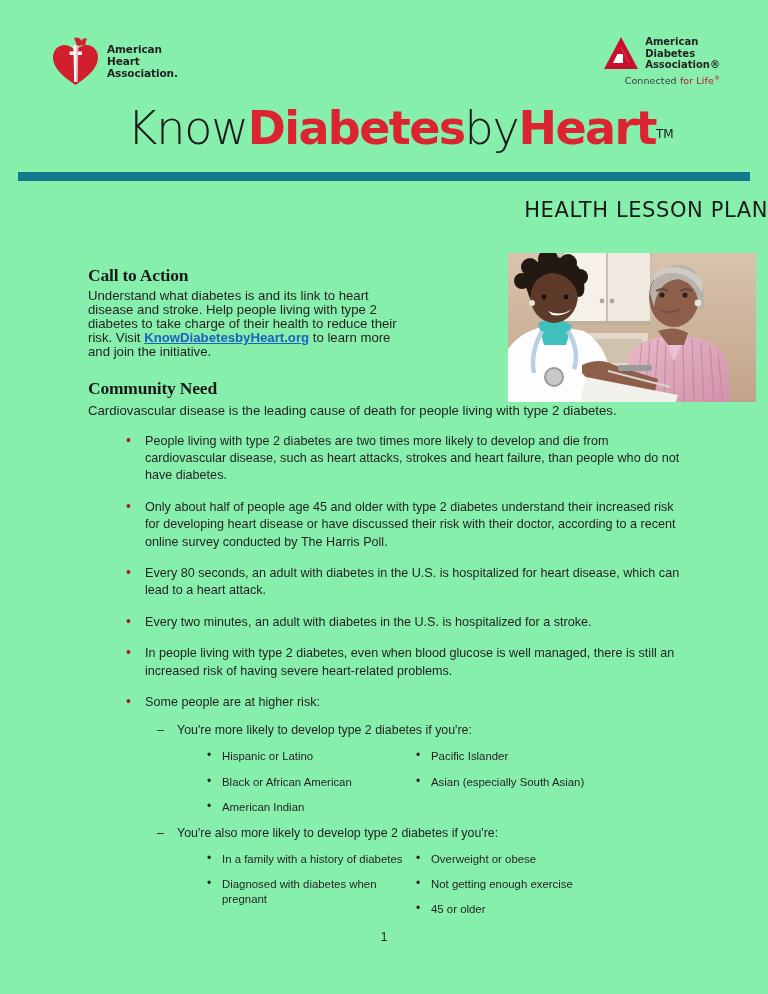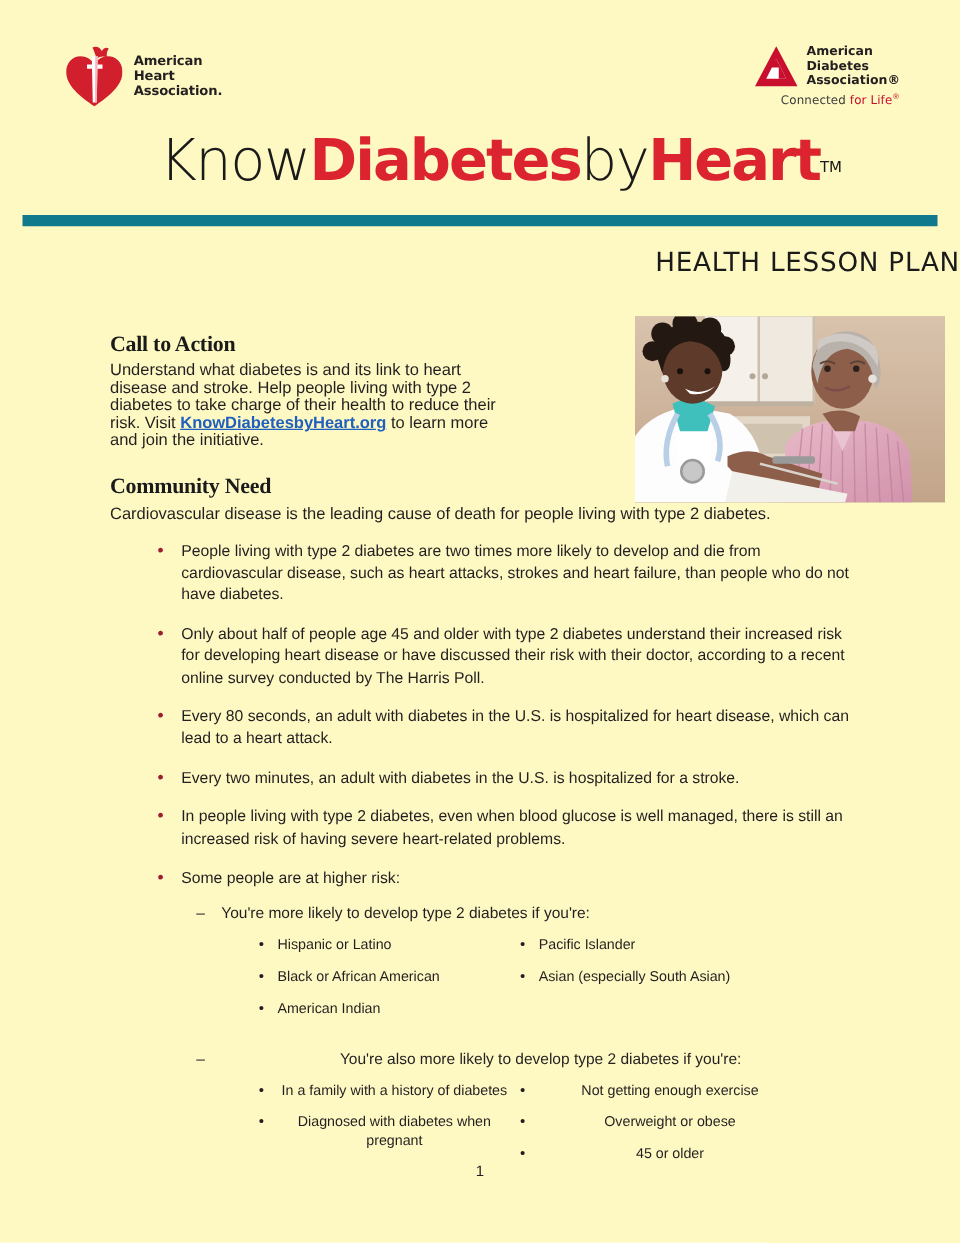--- a/index.html
+++ b/index.html
@@ -8,21 +8,21 @@
     width: 768px;
     height: 994px;
     background: #ffffff;
     font-family: "Liberation Sans", sans-serif;
     color: #231f20;
     position: relative;
     overflow: hidden;
   }
 
   
-  .page { position: relative; width: 768px; height: 994px; background:#fef9c3; }
+  .page { position: relative; width: 768px; height: 994px; background:#86efac; }
 
   .logo-row {
     position: absolute;
     top: 32px; left: 0; right: 0;
     height: 74px;
   }
 
   .aha-logo {
     position: absolute;
     left: 52px; top: 4px;
@@ -393,33 +393,33 @@
                 </div>
                 <div class="col col2">
                   <ul class="l3">
                     <li>Pacific Islander</li>
                     <li>Asian (especially South Asian)</li>
                   </ul>
                 </div>
               </div>
             </li>
 
-            <li style="margin-top:14px;text-align:center;">
+            <li style="margin-top:0;">
               <span>You're also more likely to develop type 2 diabetes if you're:</span>
               <div class="two-col">
                 <div class="col col1">
                   <ul class="l3">
                     <li>In a family with a history of diabetes</li>
                     <li>Diagnosed with diabetes when pregnant</li>
                   </ul>
                 </div>
                 <div class="col col2">
                   <ul class="l3">
+                    <li>Overweight or obese</li>
                     <li>Not getting enough exercise</li>
-                    <li>Overweight or obese</li>
                     <li>45 or older</li>
                   </ul>
                 </div>
               </div>
             </li>
           </ul>
         </li>
       </ul>
     </div>
   </div>

